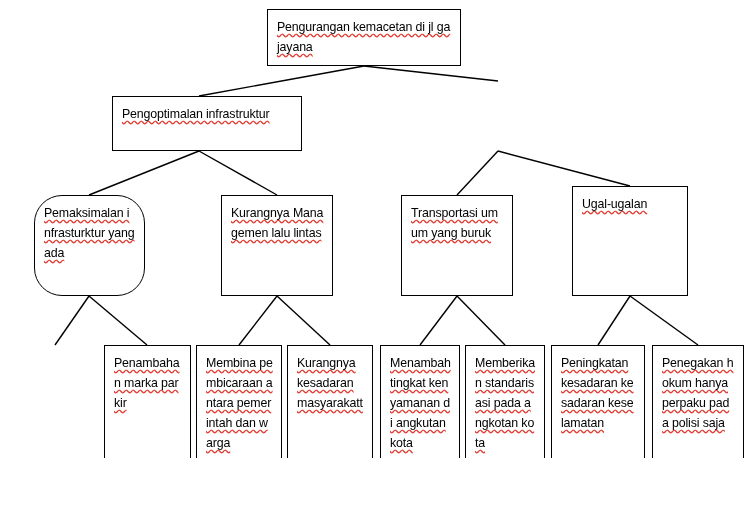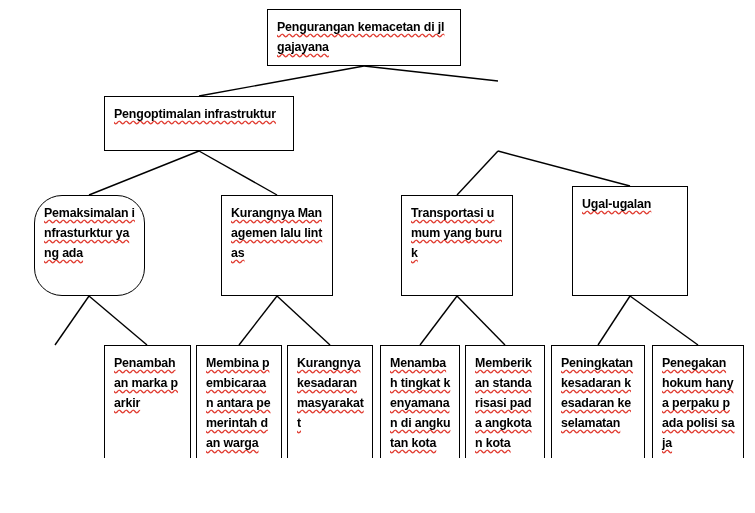--- a/index.html
+++ b/index.html
@@ -8,21 +8,20 @@
     padding: 0;
     background: #ffffff;
   }
   #canvas {
     position: relative;
     width: 755px;
     height: 458px;
     background: #ffffff;
     overflow: hidden;
     font-family: "Liberation Sans", sans-serif;
-    font-weight: bold;
   }
   #edges {
     position: absolute;
     left: 0;
     top: 0;
     width: 755px;
     height: 513px;
     pointer-events: none;
   }
   .node {
@@ -42,21 +41,21 @@
     word-break: break-all;
     white-space: normal;
   }
   
   .spell .lbl {
     text-decoration: underline wavy #e03a2f;
     text-decoration-skip-ink: none;
     text-underline-offset: 2px;
   }
   .node.root { width: 194px; height: 57px; left: 267px; top: 9px; }
-  .node.l2a  { width: 190px; height: 55px; left: 104px; top: 96px; }
+  .node.l2a  { width: 190px; height: 55px; left: 112px; top: 96px; }
   .node.l2b  { width: 196px; height: 71px; left: 400px; top: 80px; }
   .node.l3a  { width: 111px; height: 101px; left: 34px;  top: 195px; border-radius: 28px; }
   .node.l3b  { width: 112px; height: 101px; left: 221px; top: 195px; }
   .node.l3c  { width: 112px; height: 101px; left: 401px; top: 195px; }
   .node.l3d  { width: 116px; height: 110px; left: 572px; top: 186px; }
   .node.lf1  { width: 88px;  height: 144px; left: 11px;  top: 345px; }
   .node.lf2  { width: 87px;  height: 144px; left: 104px; top: 345px; }
   .node.lf3  { width: 86px;  height: 144px; left: 196px; top: 345px; }
   .node.lf4  { width: 86px;  height: 144px; left: 287px; top: 345px; }
   .node.lf5  { width: 80px;  height: 161px; left: 380px; top: 345px; }

